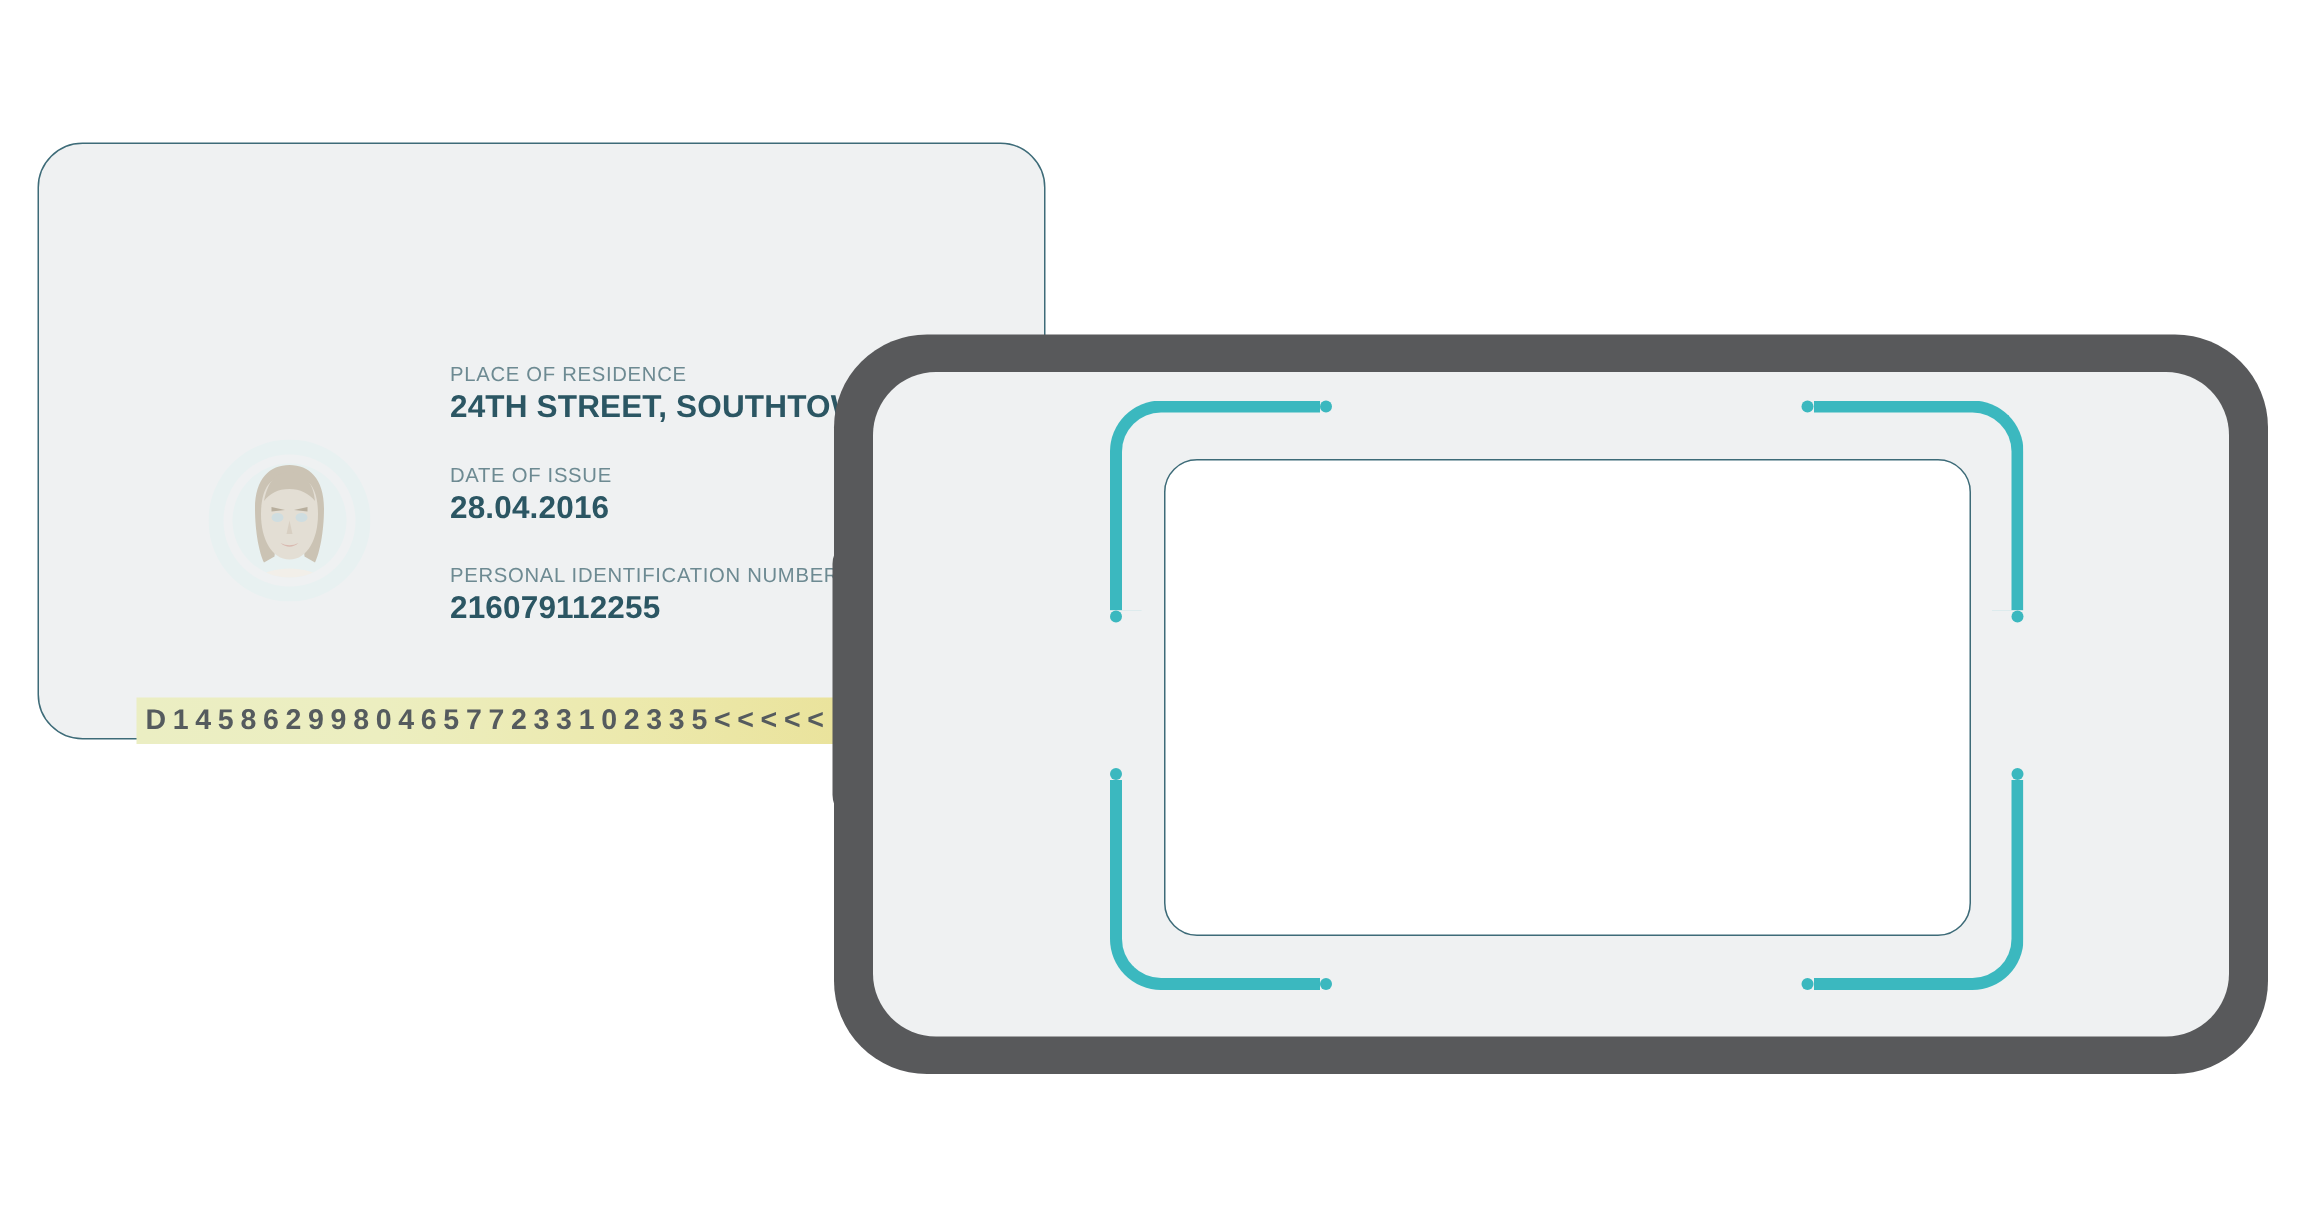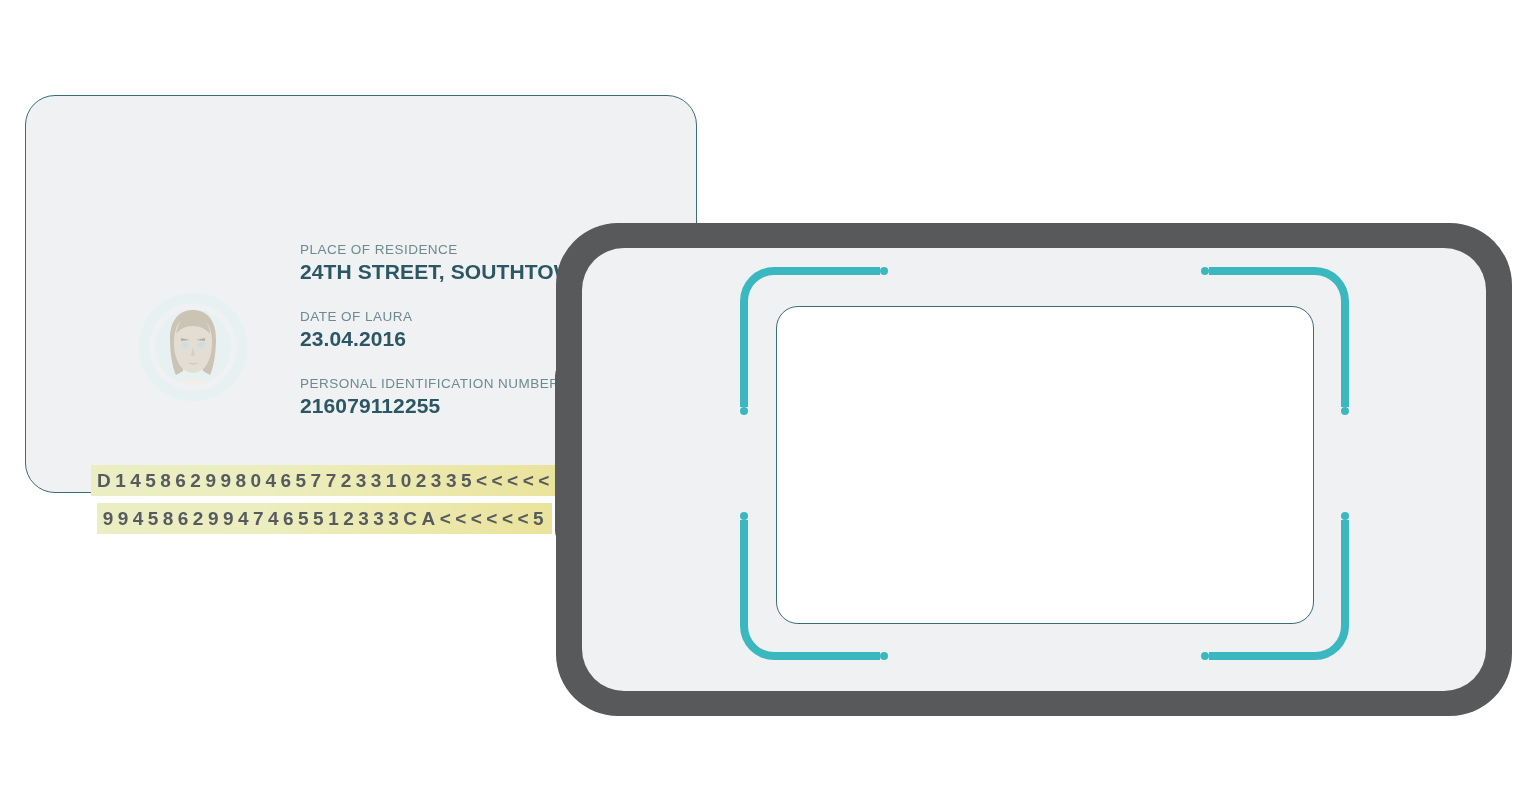--- a/index.html
+++ b/index.html
@@ -33,21 +33,21 @@
   #card-left .field{margin-bottom:23px;}
   #card-left .field .lab{font-size:13.5px;line-height:16px;}
   #card-left .field .val{font-size:21px;line-height:28px;letter-spacing:.005em;}
 
   
   .mrz{position:absolute;}
   .mrz .line{color:#555b5e;font-weight:bold;white-space:nowrap;
              display:inline-block;
              background:linear-gradient(90deg,#ebeec3 0%,#eceec0 35%,#ece9ad 70%,#eae39c 100%);}
 
-  #card-left .mrz{left:65px;top:369px;text-align:center;}
+  #card-left .mrz{left:65px;top:369px;}
   #card-left .mrz .line{font-size:19px;line-height:25px;letter-spacing:.235em;
                         padding:3px 4px 3px 6px;margin-bottom:7px;}
 
   
   #phone{position:absolute;left:556px;top:223px;width:956px;height:493px;}
 
   #phone .camera-bump{position:absolute;left:-1px;top:135px;width:62px;height:190px;
                       background:#58595b;border-radius:18px 0 0 18px;}
   #phone .cam{position:absolute;border-radius:50%;}
   #phone .cam-flash{left:18px;top:26px;width:27px;height:27px;background:#ffffff;}
@@ -110,32 +110,31 @@
         </g>
       </svg>
     </div>
 
     <div class="fields">
       <div class="field">
         <div class="lab">PLACE OF RESIDENCE</div>
         <div class="val">24TH STREET, SOUTHTOWN, CA  46588</div>
       </div>
       <div class="field">
-        <div class="lab">DATE OF LAURA</div>
-        <div class="val">23.04.2016</div>
+        <div class="lab">DATE OF ISSUE</div>
+        <div class="val">28.04.2016</div>
       </div>
       <div class="field">
         <div class="lab">PERSONAL IDENTIFICATION NUMBER</div>
         <div class="val">216079112255</div>
       </div>
     </div>
 
     <div class="mrz">
       <div><span class="line">D145862998046577233102335&lt;&lt;&lt;&lt;&lt;</span></div>
-      <div><span class="line">99458629947465512333CA&lt;&lt;&lt;&lt;&lt;&lt;5</span></div>
     </div>
   </div>
 
   <div id="phone">
     <div class="camera-bump">
       <div class="cam cam-flash"></div>
       <div class="cam cam-lens1"></div>
       <div class="cam cam-lens2"></div>
     </div>
     <div class="body">

